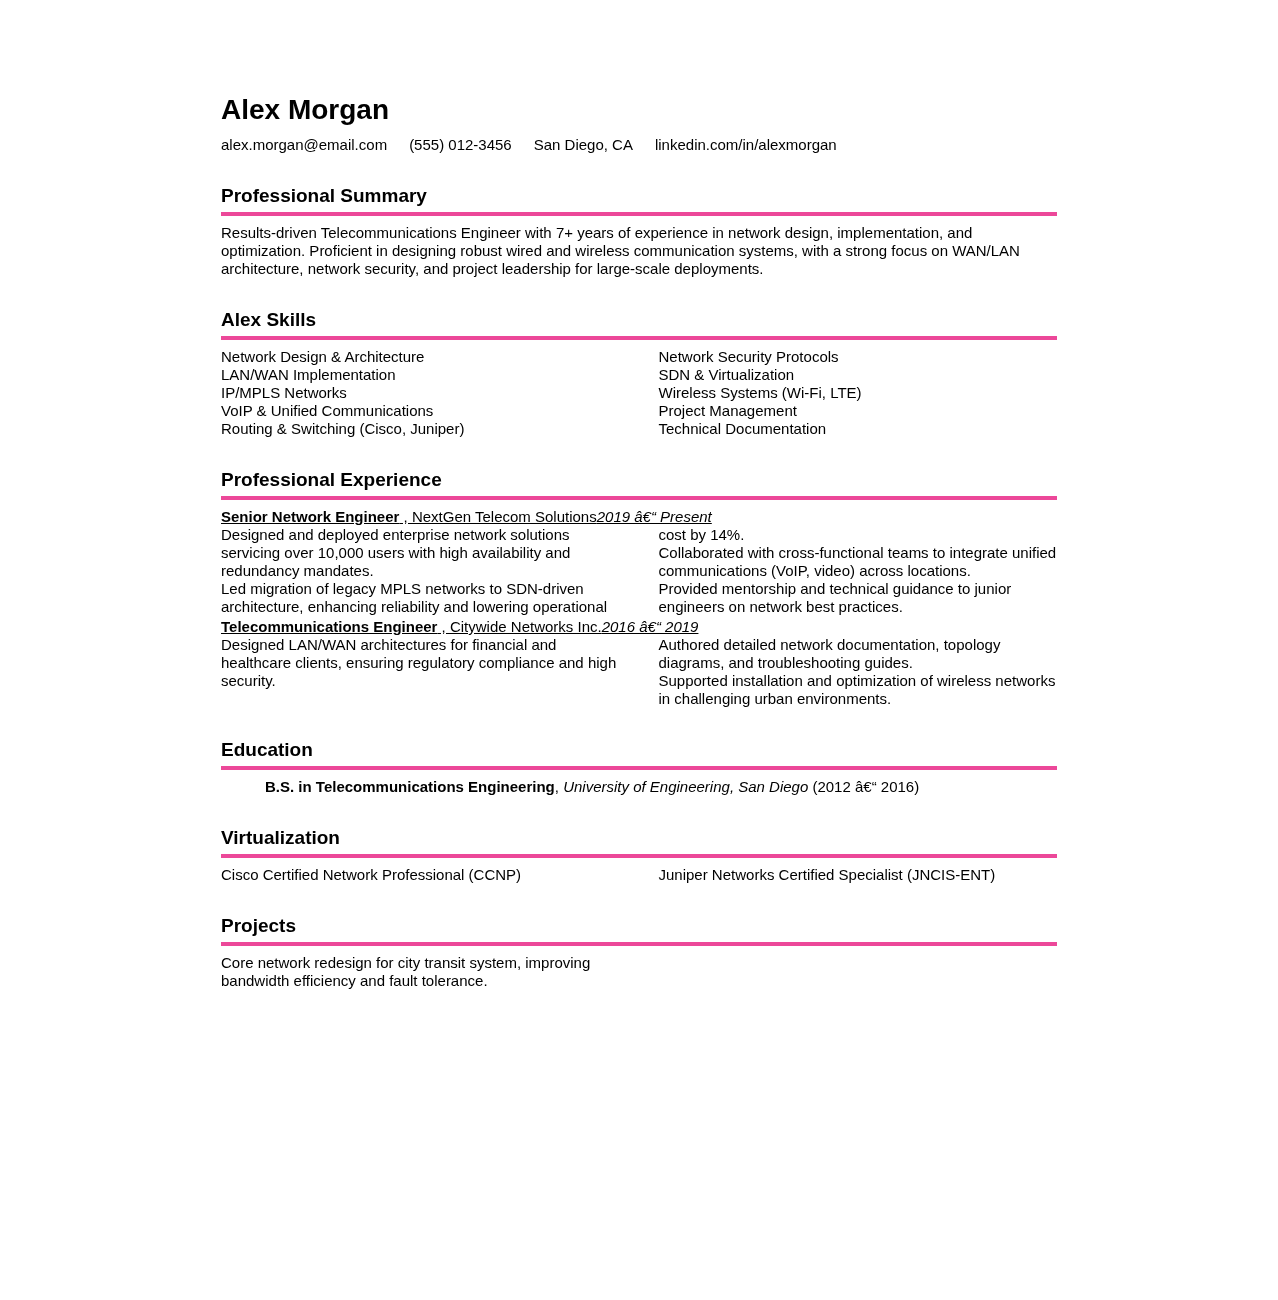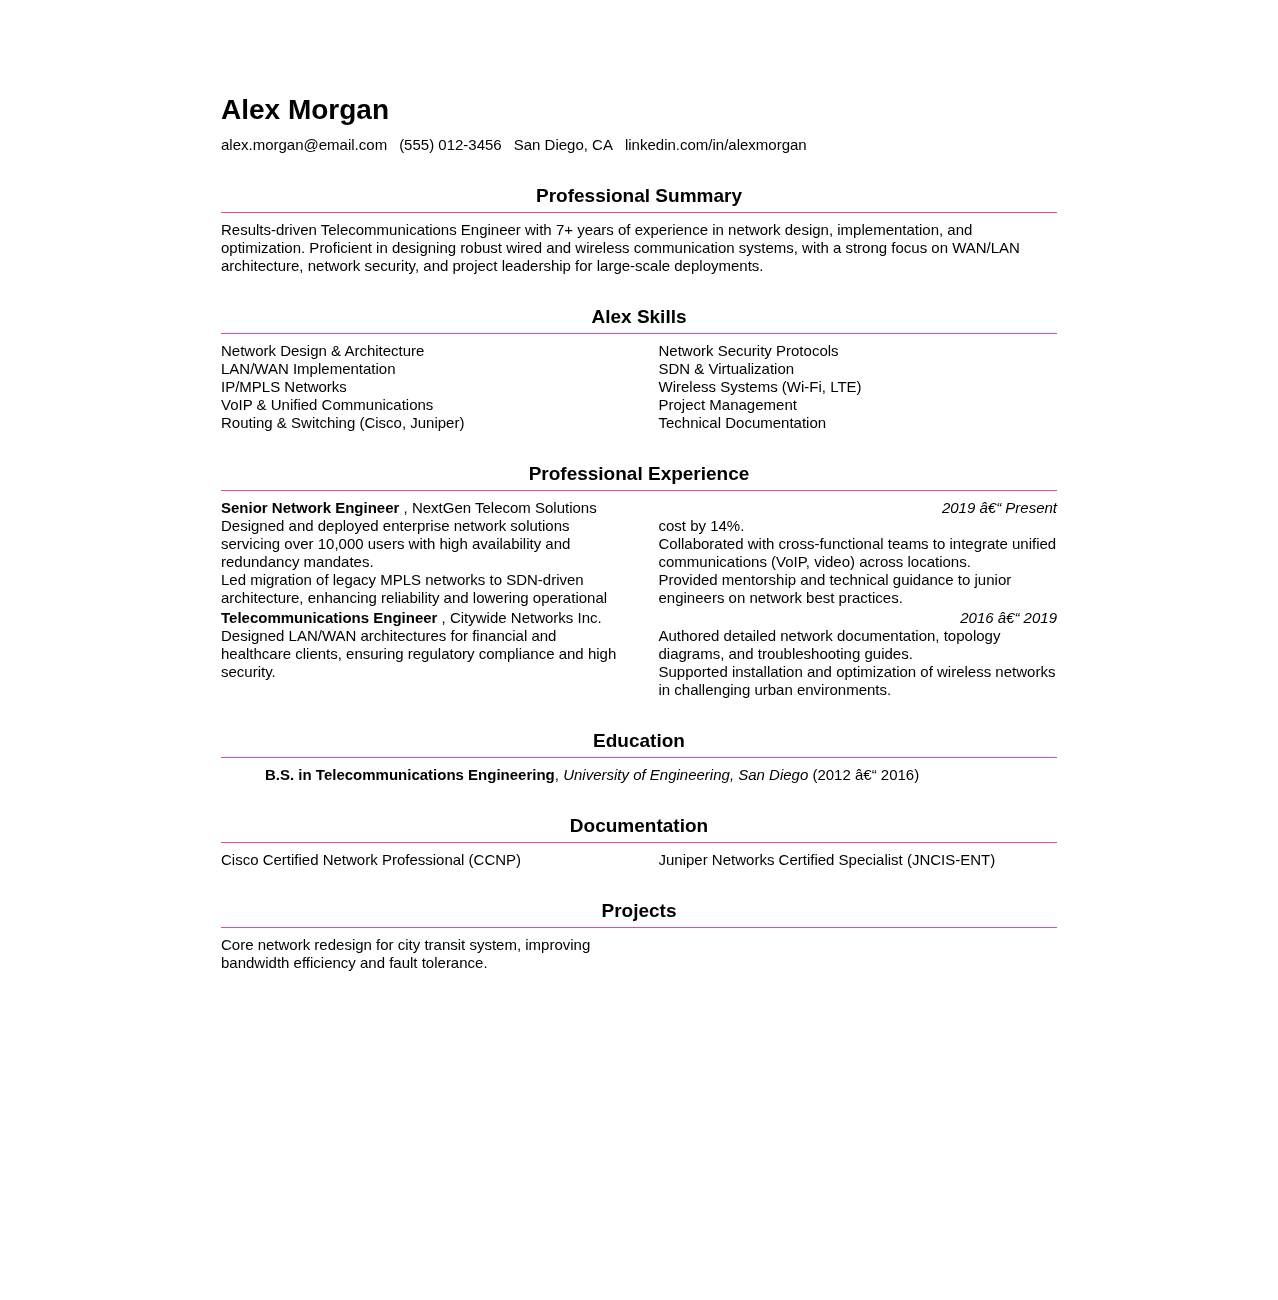--- a/index.html
+++ b/index.html
@@ -23,56 +23,54 @@
   }
   
   .name {
     font-size: 28px;
     line-height: 40px;
     font-weight: 700;
     margin: 0 0 6px 0;
   }
   .contact-row {
     display: flex;
-    gap: 12px;
+    gap: 22px;
   }
   
   .section-heading {
     font-size: 19px;
     line-height: 23px;
     font-weight: 700;
     margin: 30px 0 0 0;
     padding-bottom: 5px;
-    border-bottom: 1px solid #ec4899;
-    text-align: center;
+    border-bottom: 4px solid #ec4899;
   }
   .section-content {
     margin-top: 8px;
   }
   p { margin: 0; }
   
   .twocol {
     column-count: 2;
     column-gap: 39px;
     margin: 0;
     padding: 0;
     list-style: none;
   }
   .twocol li, .twocol .bullet { display: block; }
   
   .job + .job { margin-top: 2px; }
   .job-header {
     display: flex;
-    justify-content: space-between;
+    text-decoration: underline;
   }
   .job-title { font-weight: 700; }
   .job-dates {
     font-style: italic;
     white-space: nowrap;
-    margin-left: 12px;
   }
   .edu-degree { font-weight: 700; margin-left: 44px; }
   .edu-school { font-style: italic; }
 </style>
 </head>
 <body>
 
 <div class="page">
 
   <header>
@@ -143,21 +141,21 @@
   </section>
 
   <section>
     <h2 class="section-heading">Education</h2>
     <div class="section-content">
       <p><span class="edu-degree">B.S. in Telecommunications Engineering</span><span>, </span><span class="edu-school">University of Engineering, San Diego</span><span> (2012 â€“ 2016)</span></p>
     </div>
   </section>
 
   <section>
-    <h2 class="section-heading">Documentation</h2>
+    <h2 class="section-heading">Virtualization</h2>
     <div class="section-content">
       <ul class="twocol">
         <li>Cisco Certified Network Professional (CCNP)</li>
         <li>Juniper Networks Certified Specialist (JNCIS-ENT)</li>
       </ul>
     </div>
   </section>
 
   <section>
     <h2 class="section-heading">Projects</h2>

